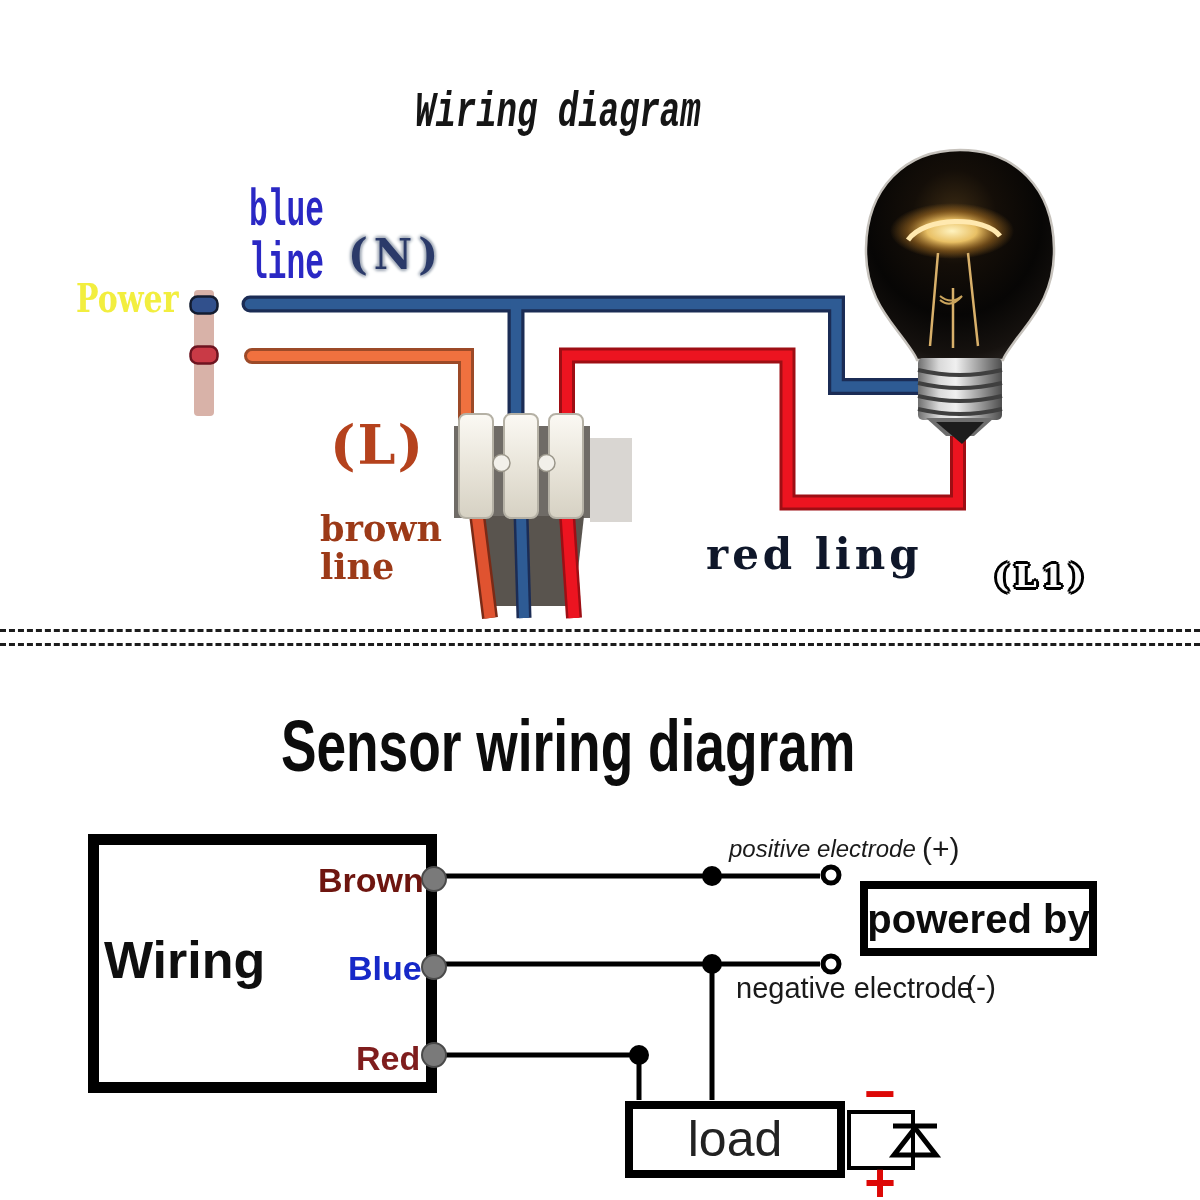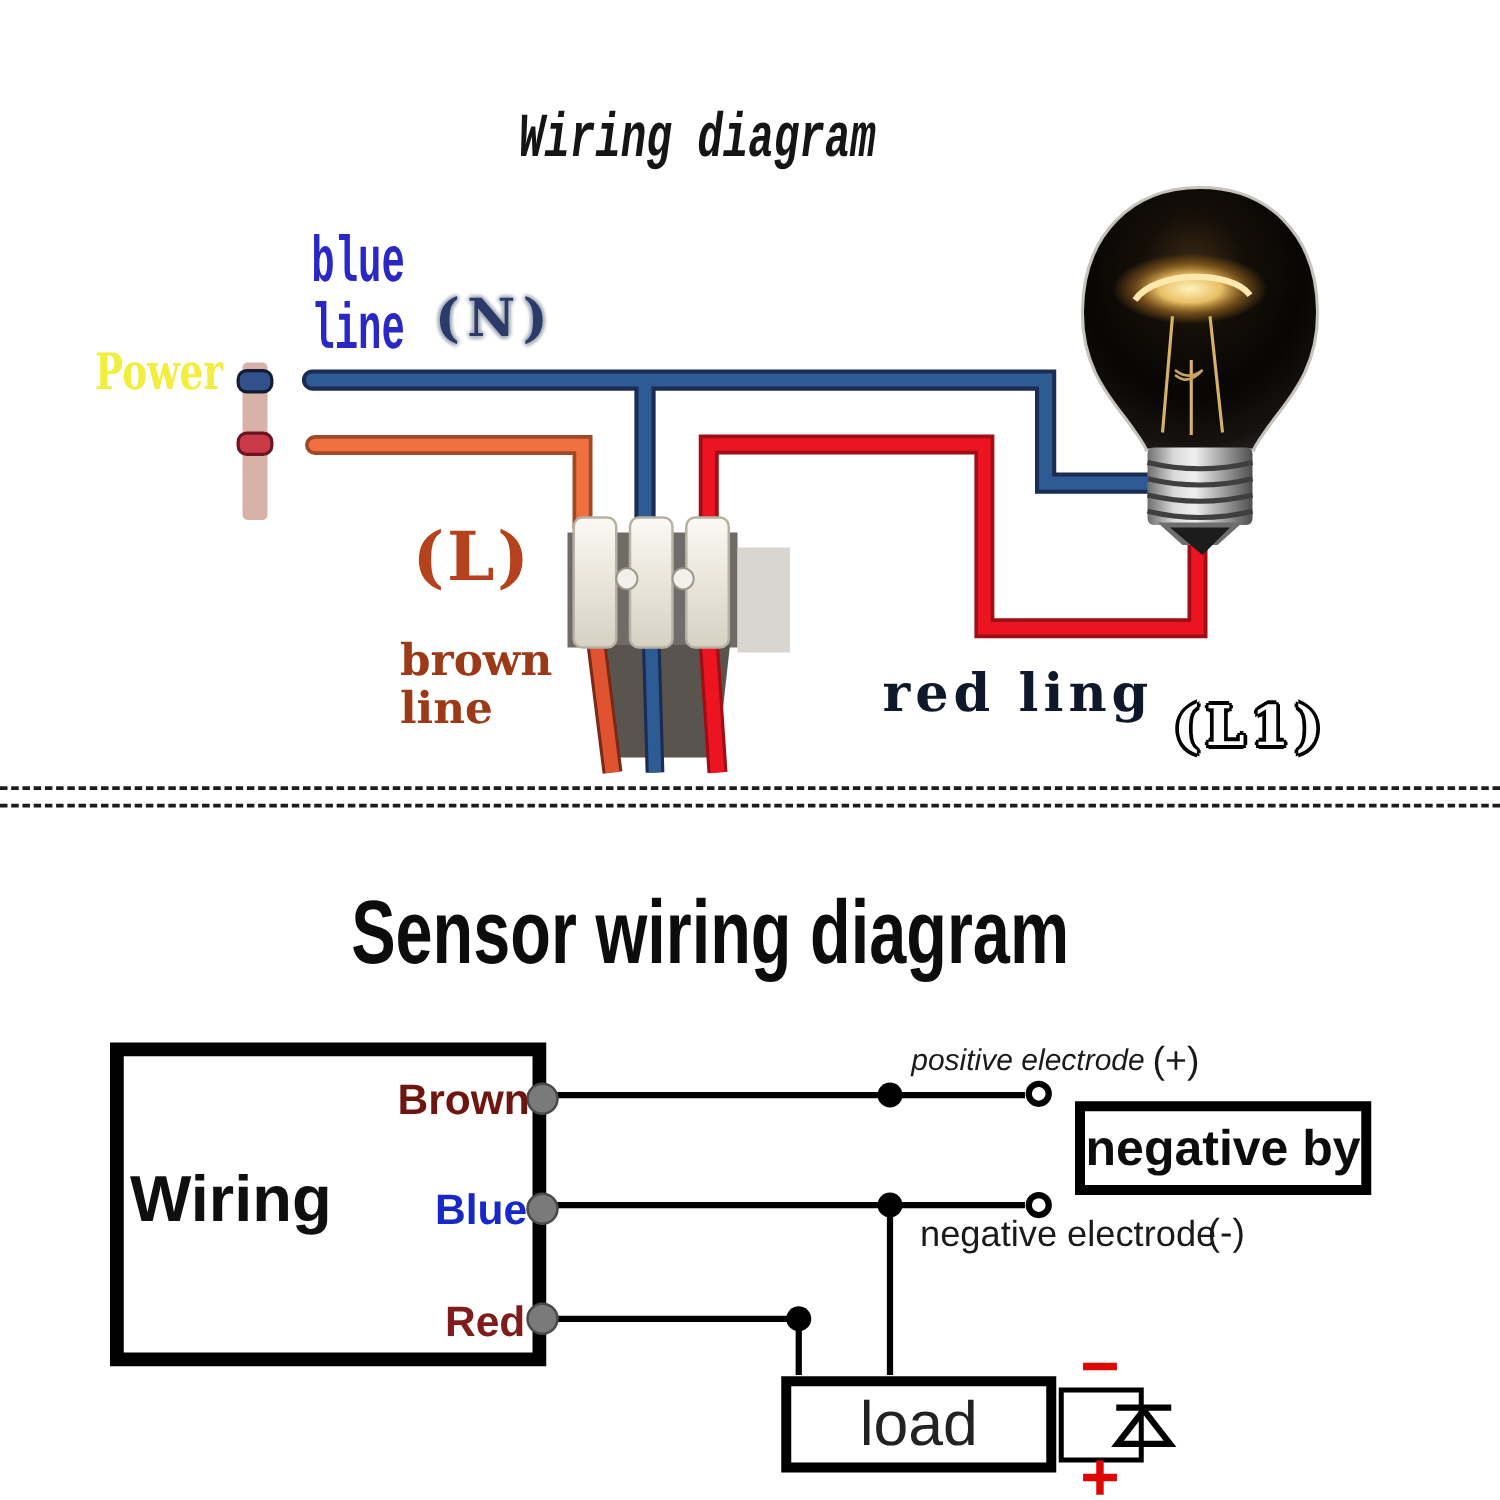--- a/index.html
+++ b/index.html
@@ -17,21 +17,21 @@
           line-height:53px;color:#2a28c4;transform:scaleX(.60);transform-origin:left top;}
   .t-n{left:348px;top:186px;font-family:"DejaVu Serif",serif;font-weight:bold;font-size:42px;
        letter-spacing:6px;color:#2b3a69;
        text-shadow:2px 0 3px #a8b0bc,-2px 0 3px #a8b0bc,0 2px 3px #a8b0bc,0 -2px 3px #a8b0bc;}
   .t-l{left:330px;top:370px;font-family:"DejaVu Serif",serif;font-weight:bold;font-size:54px;
        letter-spacing:2px;color:#b5421d;}
   .t-brown{left:320px;top:462px;font-family:"DejaVu Serif",serif;font-weight:bold;font-size:35px;
            line-height:38px;color:#9c3a18;}
   .t-redling{left:706px;top:486px;font-family:"DejaVu Serif",serif;font-weight:bold;font-size:42px;
              letter-spacing:4px;color:#0f172a;}
-  .t-l1{left:939px;top:512px;font-family:"DejaVu Serif",serif;font-weight:bold;font-size:44px;
+  .t-l1{left:994px;top:512px;font-family:"DejaVu Serif",serif;font-weight:bold;font-size:32px;
         letter-spacing:5px;color:#fafafa;
         text-shadow:-2px -2px 0 #000,2px -2px 0 #000,-2px 2px 0 #000,2px 2px 0 #000,
                     -3px 0 0 #000,3px 0 0 #000,0 -3px 0 #000,0 3px 0 #000;}
 
   
   .dash{position:absolute;left:0;width:1200px;height:0;border-top:3px dashed #1c1c1c;}
 
   
   .b-titlewrap{left:0;top:662px;width:1136px;text-align:center;}
   .b-title{display:inline-block;font-weight:bold;font-size:72px;color:#0c0c0c;transform:scaleX(.74);}
@@ -183,18 +183,18 @@
     <span class="b-title">Sensor wiring diagram</span>
   </div>
   <div class="lbl b-sensor">Wiring</div>
   <div class="lbl b-brown">Brown</div>
   <div class="lbl b-blue">Blue</div>
   <div class="lbl b-red">Red</div>
   <div class="lbl b-pos">positive electrode</div>
   <div class="lbl b-pos-sign">(+)</div>
   <div class="lbl b-neg">negative electrode</div>
   <div class="lbl b-neg-sign">(-)</div>
-  <div class="lbl b-powered">negative by</div>
+  <div class="lbl b-powered">powered by</div>
   <div class="lbl b-load">load</div>
   <div class="lbl b-minus">−</div>
   <div class="lbl b-plus">+</div>
 
 </div>
 
 </body></html>

